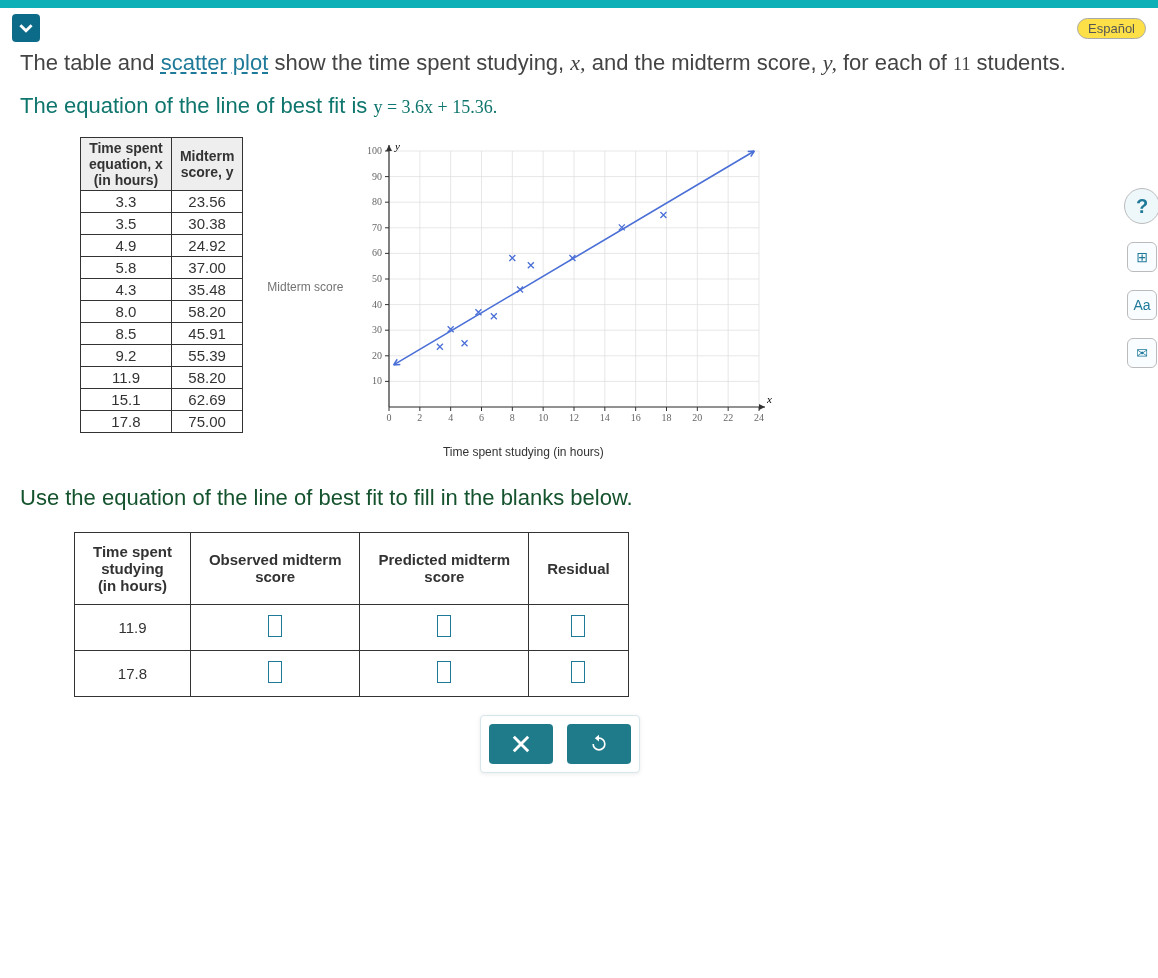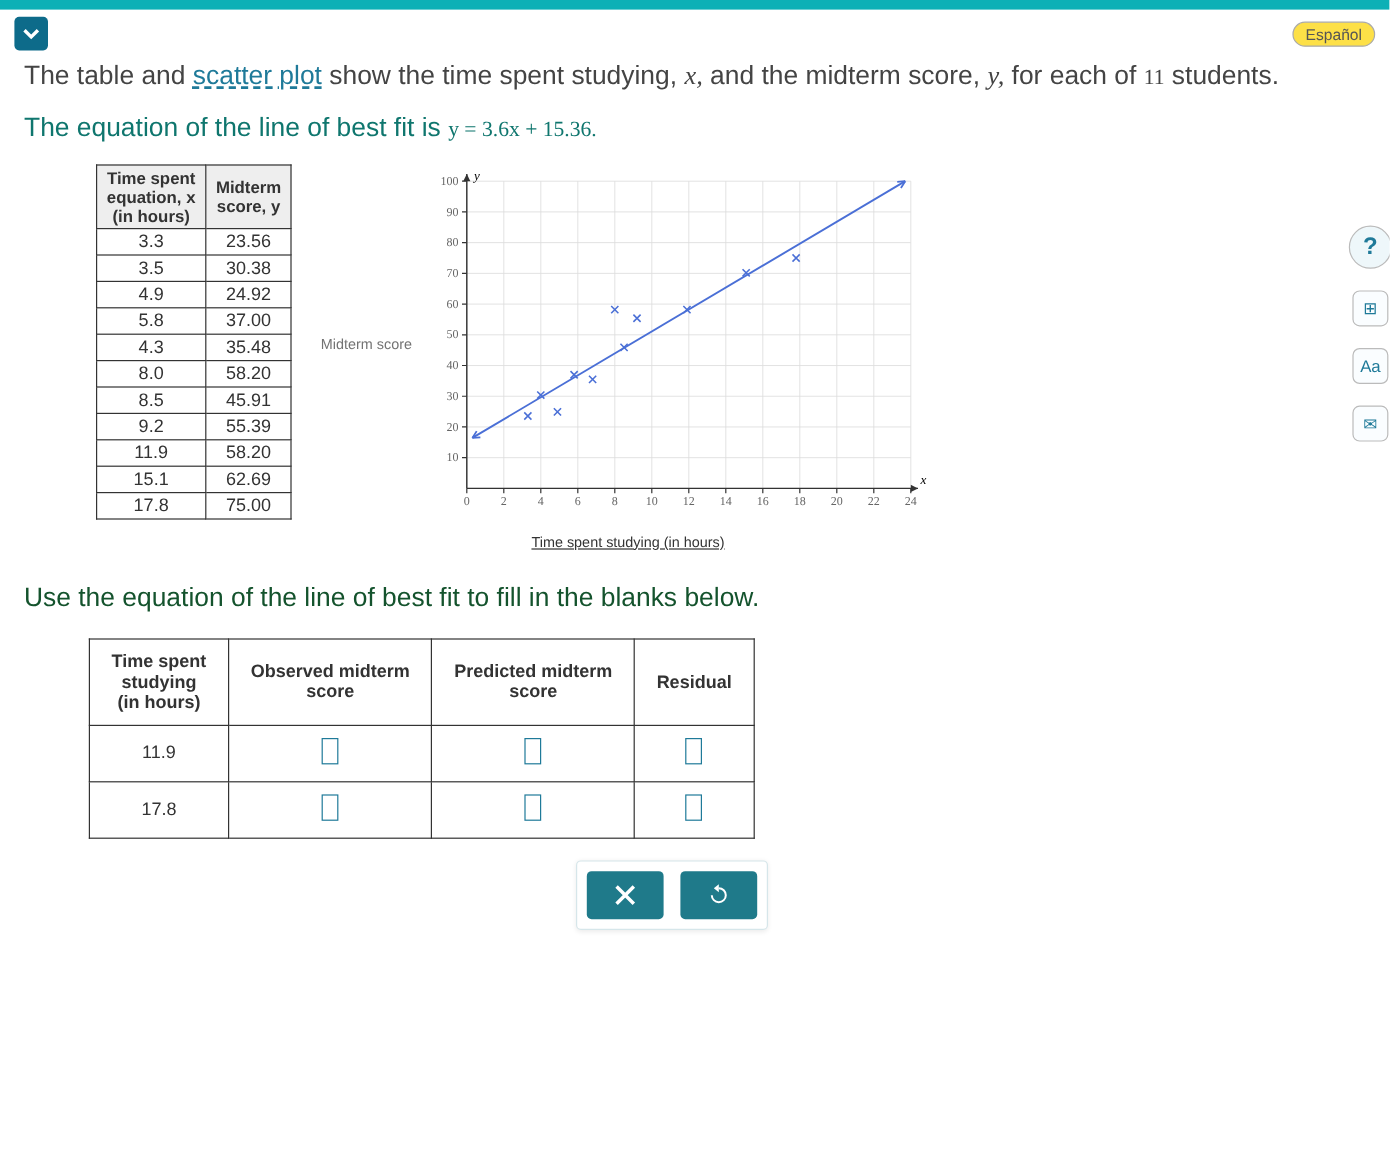--- a/index.html
+++ b/index.html
@@ -14,21 +14,21 @@
   .var-it { font-style: italic; font-family: 'Times New Roman', serif; }
   .eqline { font-size: 22px; color: #0f766e; margin-bottom: 18px; }
   .eq { font-family: 'Times New Roman', serif; font-size: 18px; }
   .row1 { display: flex; gap: 24px; align-items:flex-start; margin-left: 60px; }
   table.data { border-collapse: collapse; font-size: 15px; }
   table.data th, table.data td { border: 1px solid #333; padding: 2px 8px; text-align: center; }
   table.data th { background: #eee; font-weight: bold; font-size: 14px; }
   .chartwrap { display: flex; flex-direction: column; align-items: center; }
   .chartrow { display: flex; align-items: center; gap: 6px; }
   .ylab { font-size: 12px; color: #737373; }
-  .xlab { font-size: 12px; color: #333; margin-top: 8px; text-decoration: underline; }
+  .xlab { font-size: 12px; color: #333; margin-top: 8px; }
   svg.plot { background: #fff; }
   .instr { font-size: 22px; color: #14532d; margin: 24px 0 18px 0; line-height: 1.4; }
   table.answer { border-collapse: collapse; margin-left: 54px; font-size: 15px; }
   table.answer th, table.answer td { border: 1px solid #333; padding: 10px 18px; text-align: center; }
   .blank { display:inline-block; width: 14px; height: 22px; border: 1.5px solid #1f7a99; background: #fff; }
   .btnrow { display: flex; gap: 14px; margin: 18px 0 0 460px; padding: 8px; background:#fff; border:1px solid #d6e6ea; border-radius:4px; box-shadow: 0 1px 4px rgba(0,0,0,0.08); width: fit-content;}
   .btn { width: 64px; height: 40px; background: #1f7a8a; border-radius: 4px; display:flex; align-items:center; justify-content:center; color:#fff; }
   
   .sidetools { position: absolute; right: -2px; top: 140px; display: flex; flex-direction: column; gap: 18px; align-items: center; }
   .tool { width: 30px; height: 30px; border: 1px solid #bbb; border-radius: 6px; display:flex; align-items:center; justify-content:center; color:#1f7a99; background:#fafdff; font-size:14px; }

